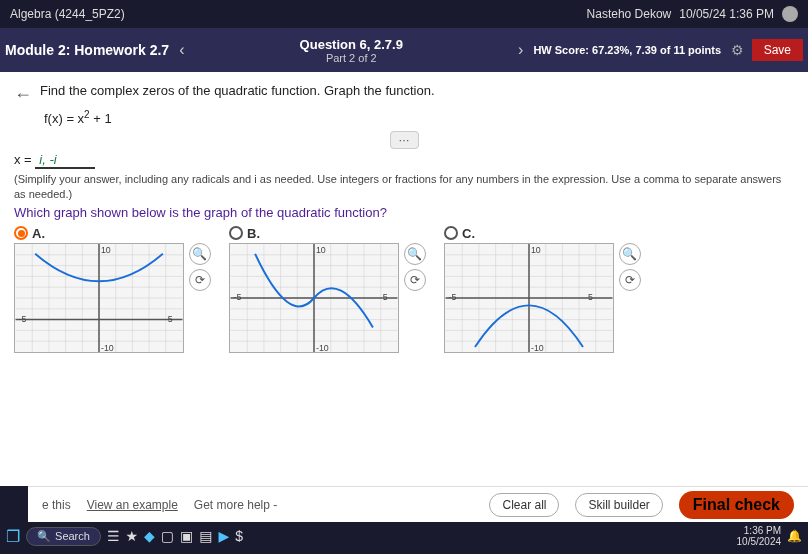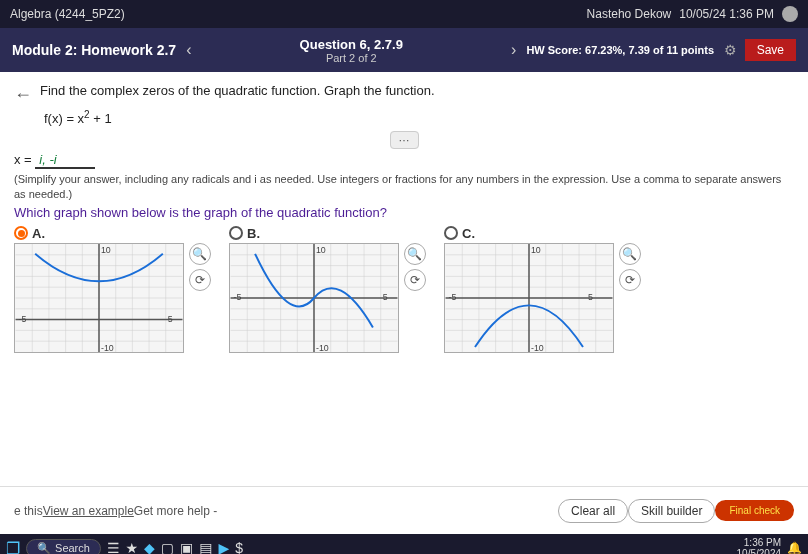--- a/index.html
+++ b/index.html
@@ -24,21 +24,21 @@
       height: 28px;
     }
     .top-bar-left { color: #ddd; font-size: 12px; }
     .top-bar-right { color: #ddd; font-size: 12px; display: flex; align-items: center; gap: 8px; }
 
     
     .nav-bar {
       background: #2c2c54;
       display: flex;
       align-items: center;
-      padding: 6px 12px;
+      padding: 6px 5px;
       gap: 10px;
       height: 44px;
     }
     .nav-module { color: #fff; font-size: 14px; font-weight: bold; flex: 0 0 auto; }
     .nav-question { color: #fff; font-size: 13px; text-align: center; flex: 1; }
     .nav-question .q-title { font-weight: bold; font-size: 13px; }
     .nav-question .q-sub { font-size: 11px; color: #ccc; }
     .nav-arrows { color: #ccc; font-size: 16px; cursor: pointer; }
     .nav-score { color: #fff; font-size: 11px; text-align: right; }
     .nav-score .score-line { font-weight: bold; }
@@ -155,21 +155,23 @@
       color: #555;
     }
 
     
     .action-bar {
       background: #fff;
       border-top: 1px solid #ddd;
       display: flex;
       align-items: center;
       padding: 6px 14px;
-      height: 48px;
+      height: 36px;
+      gap: 16px;
+      margin-left: 28px;
     }
     .e-this { font-size: 12px; color: #555; }
     .view-example { font-size: 12px; color: #555; cursor: pointer; text-decoration: underline; }
     .get-more-help { font-size: 12px; color: #555; cursor: pointer; }
     .action-spacer { flex: 1; }
     .clear-all-btn {
       border: 1px solid #aaa;
       background: #fff;
       padding: 4px 12px;
       border-radius: 20px;
@@ -181,27 +183,27 @@
       border: 1px solid #aaa;
       background: #fff;
       padding: 4px 12px;
       border-radius: 20px;
       font-size: 12px;
       color: #333;
       cursor: pointer;
     }
     .final-check-btn {
       background: #cc3300;
-      color: #fde047;
+      color: #000000;
       border: none;
       padding: 5px 14px;
       border-radius: 20px;
-      font-size: 10px;
-      cursor: pointer;
-      font-weight: normal;
+      font-size: 16px;
+      cursor: pointer;
+      font-weight: bold;
     }
 
     
     .taskbar {
       background: #1a1a2e;
       height: 28px;
       display: flex;
       align-items: center;
       padding: 0 6px;
       gap: 6px;

